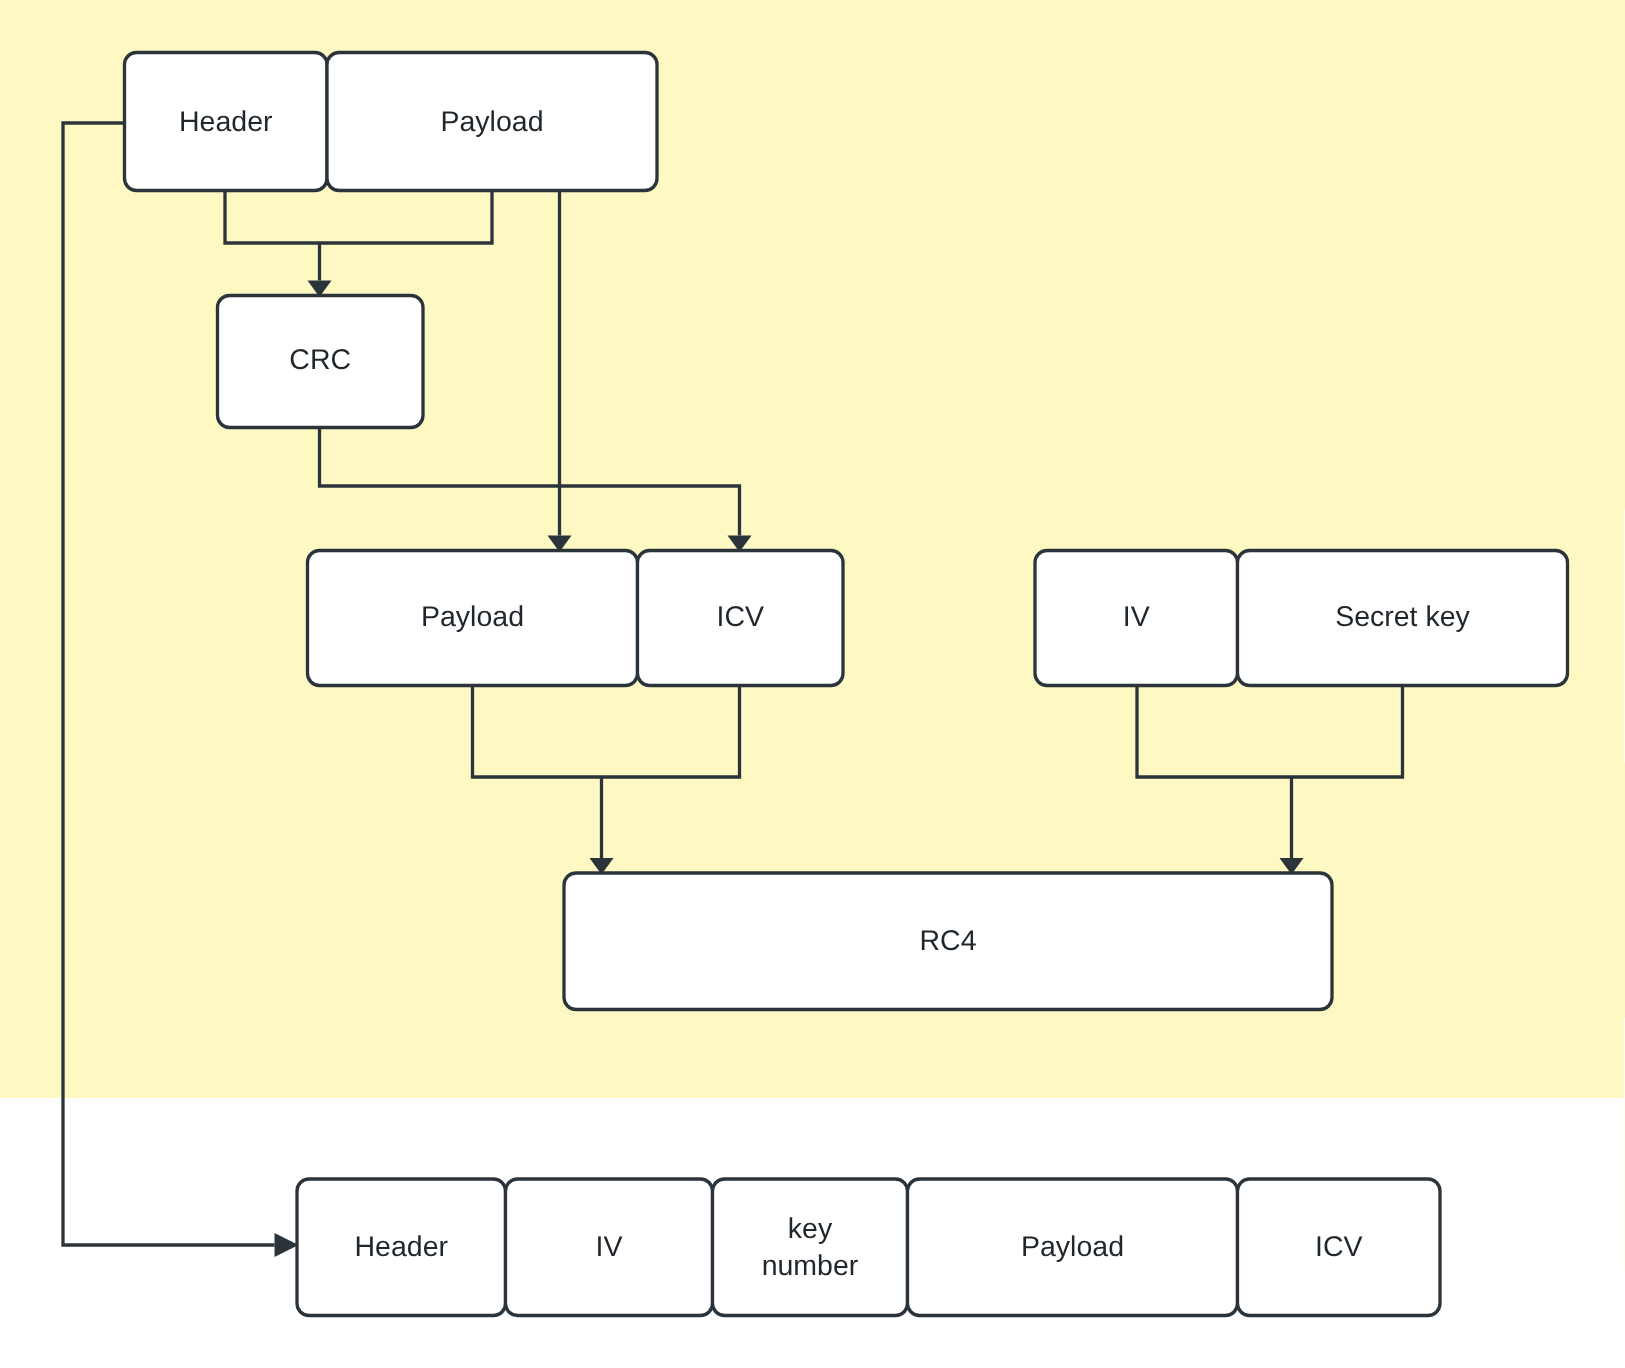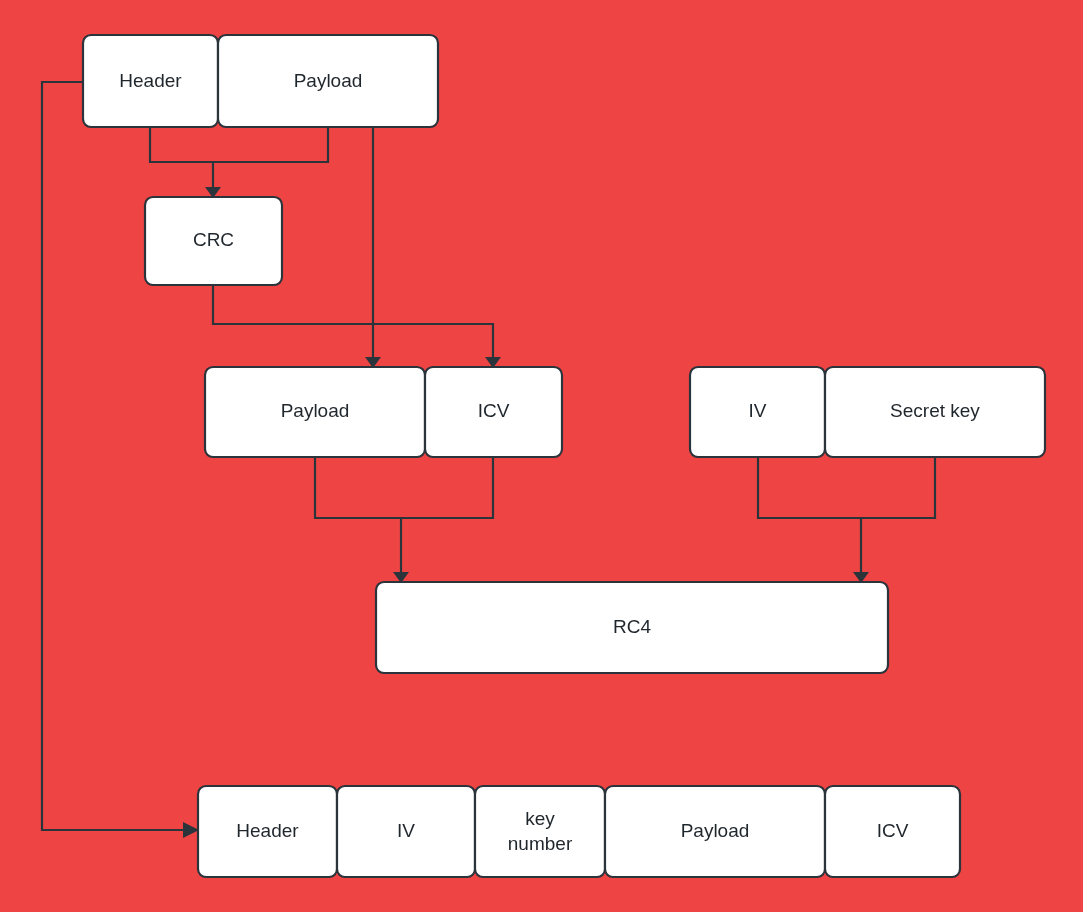--- a/index.html
+++ b/index.html
@@ -10,22 +10,22 @@
   }
   body {
     width: 1083px;
     height: 912px;
     font-family: "Liberation Sans", sans-serif;
     overflow: hidden;
   }
   #diagram-root {
     position: relative;
     width: 1083px;
-    height: 912px;
-    background: #ef4444;
+    height: 732px;
+    background: #fef9c3;
   }
   svg#diagram-svg {
     position: absolute;
     top: 0;
     left: 0;
     width: 1083px;
     height: 912px;
     display: block;
   }
   .node-rect {

